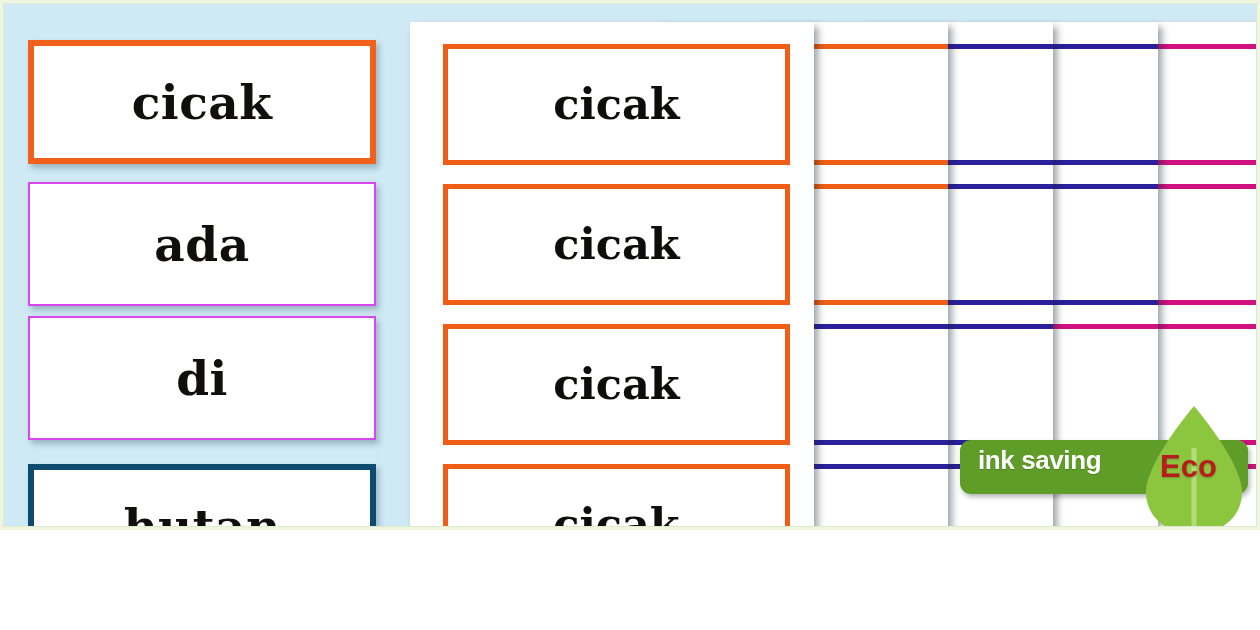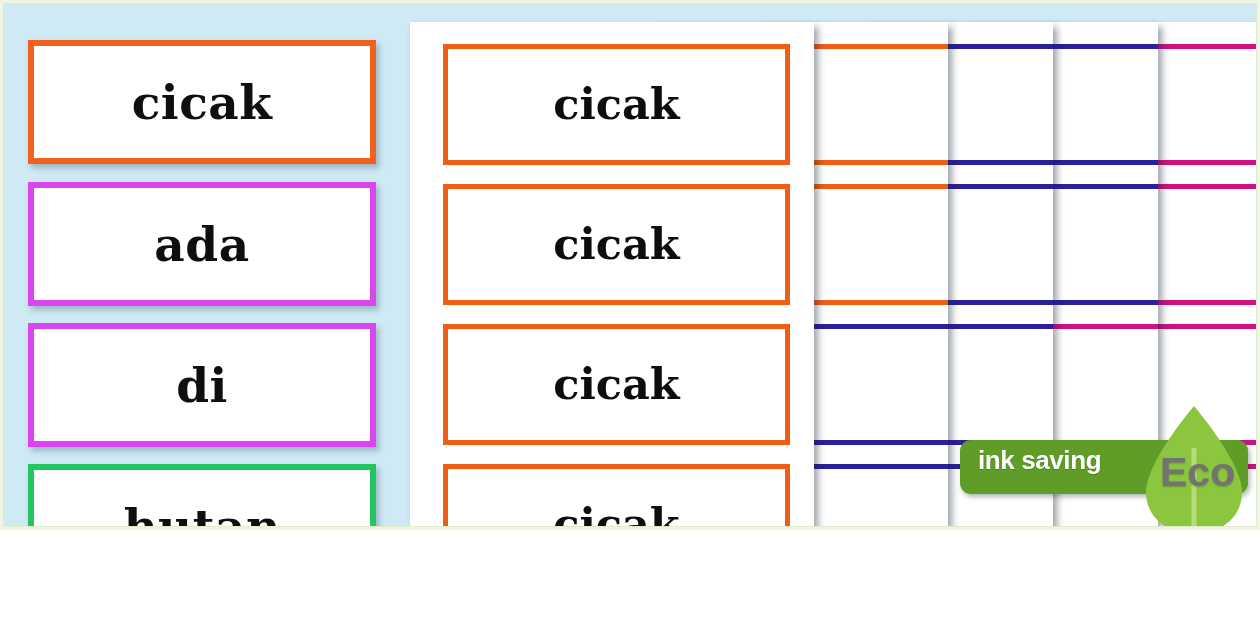--- a/index.html
+++ b/index.html
@@ -53,26 +53,26 @@
   .word-card-label {
     font-family: "DejaVu Serif", serif;
     font-size: 47px;
     font-weight: 700;
     color: #100f0e;
     letter-spacing: 0.5px;
     line-height: 1;
     z-index: 2;
   }
   .c-orange  { border: 6px solid #f1611b; }
-  .c-purple  { border: 6px solid #d946ef; }
-  .c-magenta { border: 6px solid #22c55e; }
+  .c-purple  { border: 2px solid #d946ef; }
+  .c-magenta { border: 6px solid #0c4a6e; }
 
   #card-0 { top: 40px; }
   #card-1 { top: 182px; }
-  #card-2 { top: 323px; text-align: right; }
+  #card-2 { top: 316px; text-align: right; }
   #card-3 { top: 464px; }
 
   
   #page-stack {
     position: absolute;
     left: 398px; top: 0;
     width: 862px; height: 630px;
   }
   .page {
     position: absolute;
@@ -148,23 +148,23 @@
   #eco-leaf-wrap {
     position: absolute;
     left: 182px; top: -32px;
     width: 104px; height: 138px;
     z-index: 4;
   }
   #eco-word {
     position: absolute;
     left: 200px; top: 13px;
     font-family: "Liberation Sans", sans-serif;
-    font-size: 41px;
+    font-size: 31px;
     font-weight: 700;
-    color: #737373;
+    color: #b91c1c;
     text-shadow: 0 1px 2px rgba(40,70,20,0.35);
     z-index: 6;
   }
 </style>
 </head>
 <body>
 
 <div id="root">
 
   <div id="left-panel">

